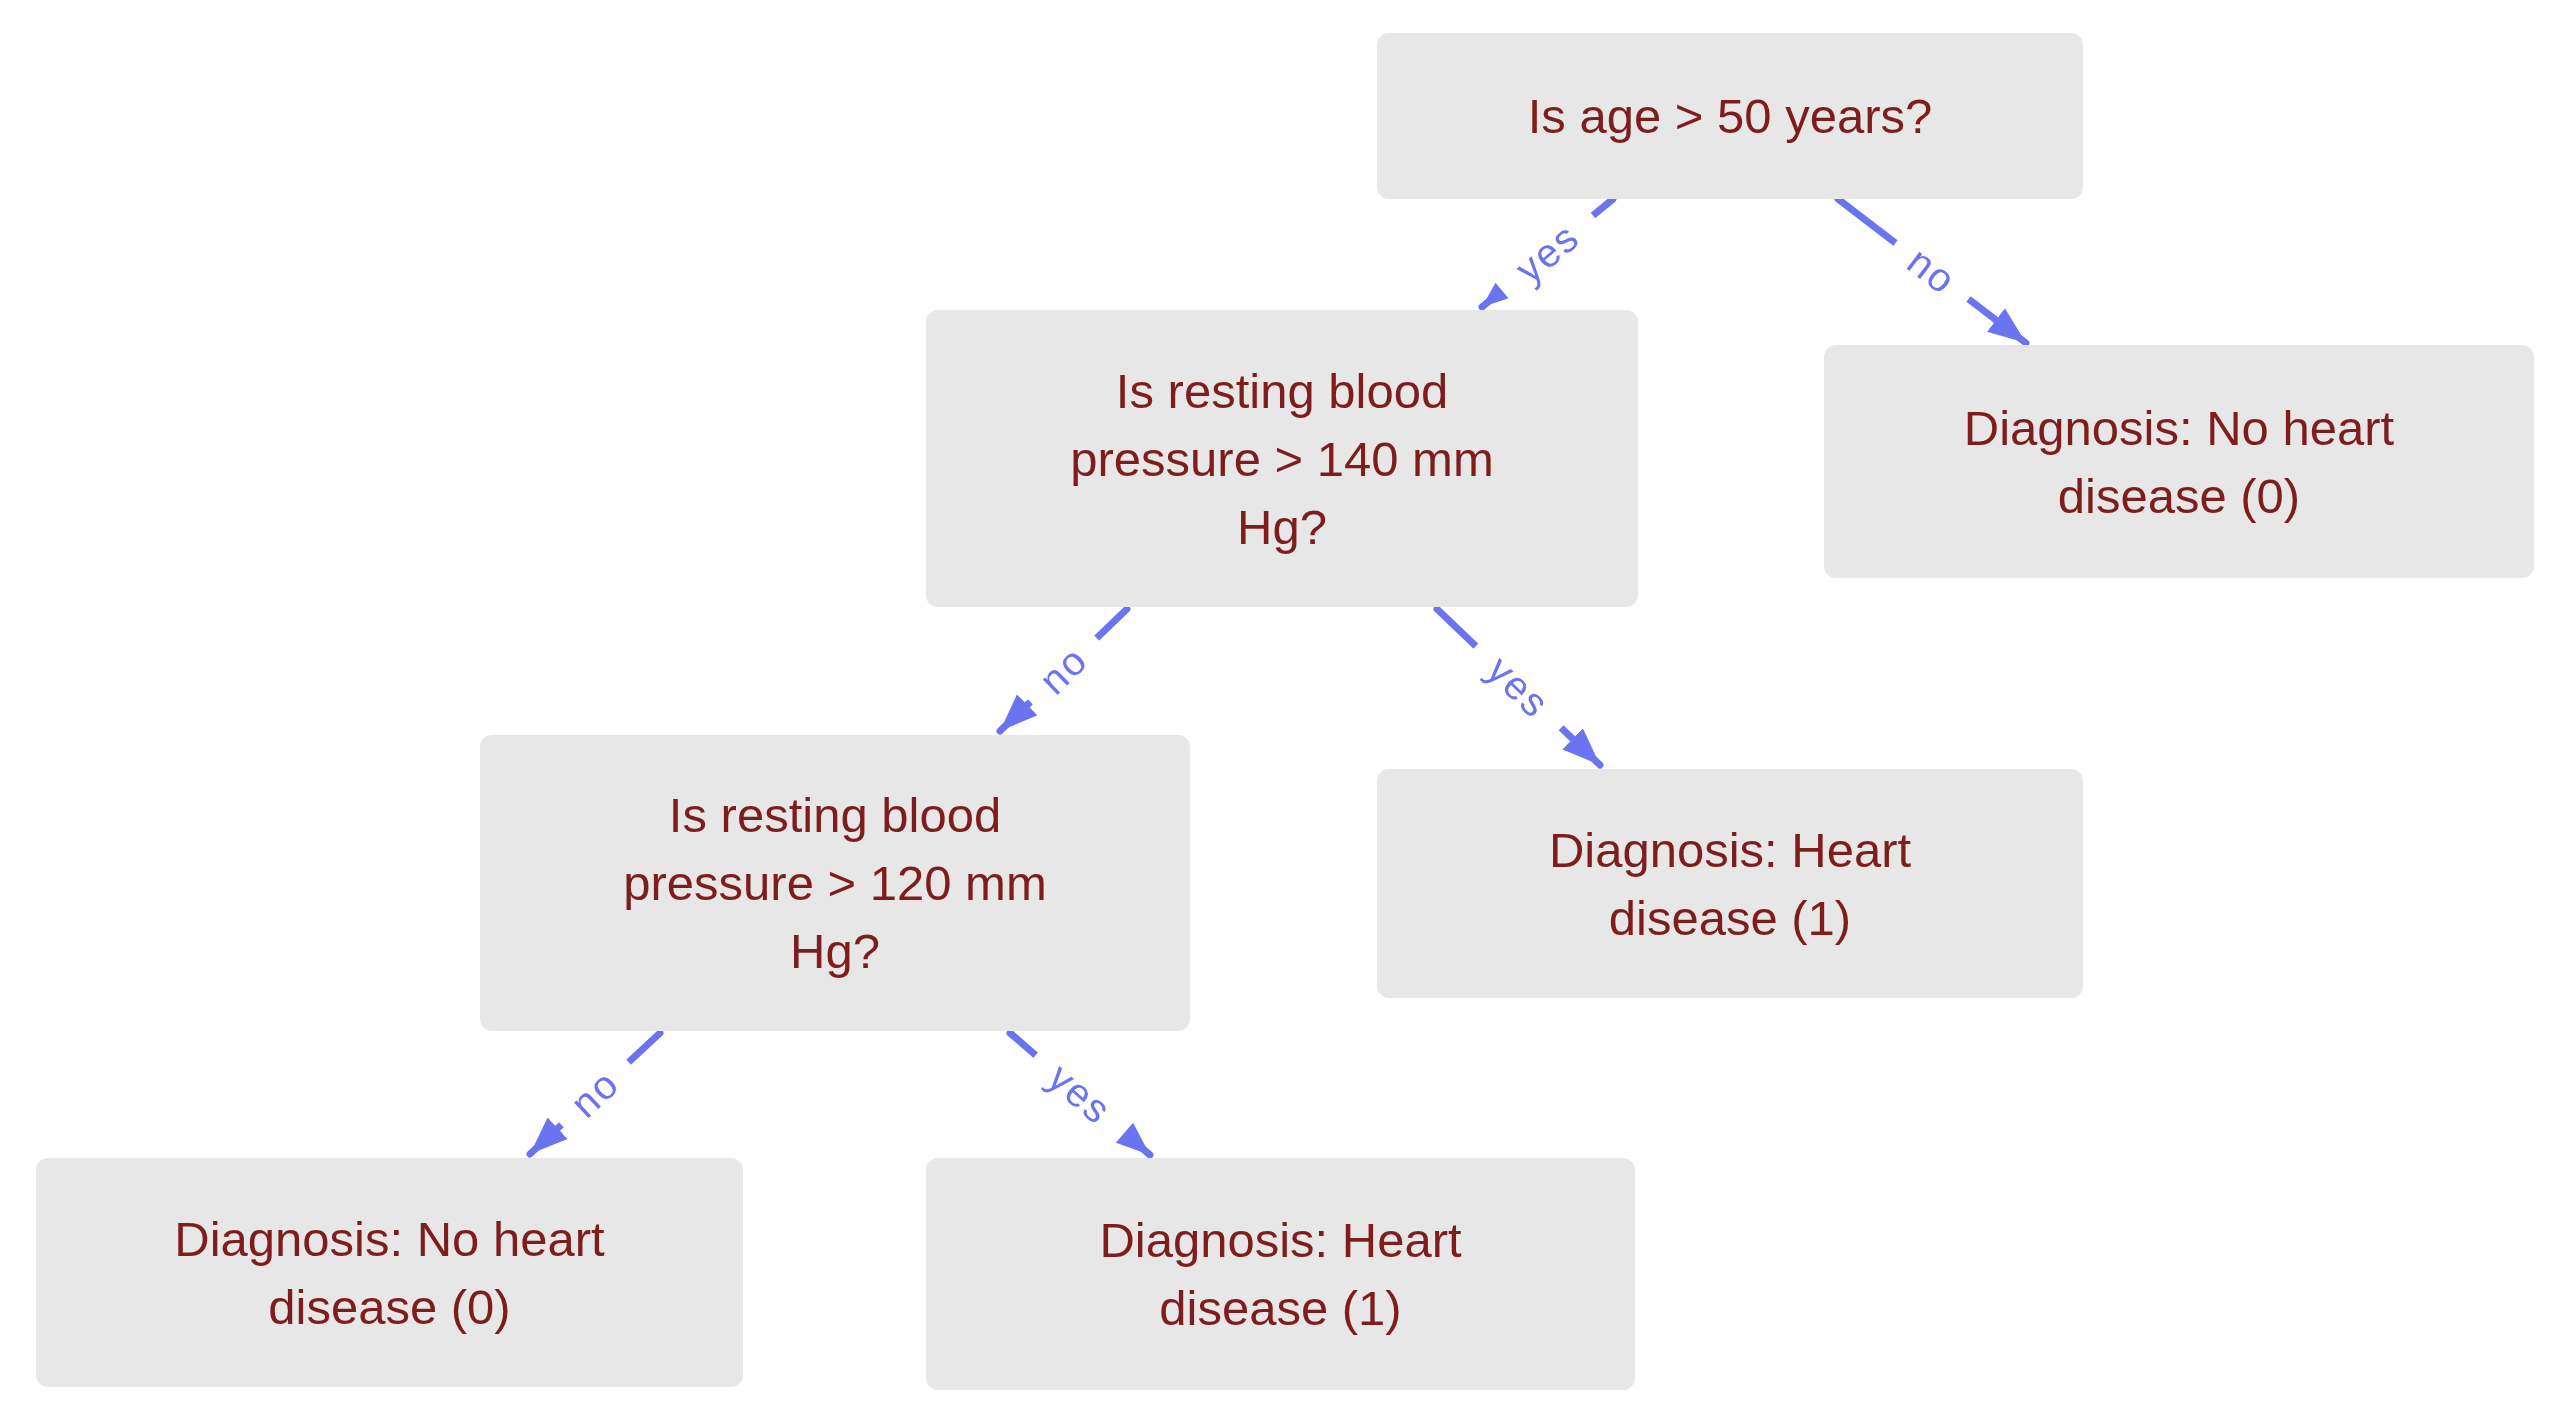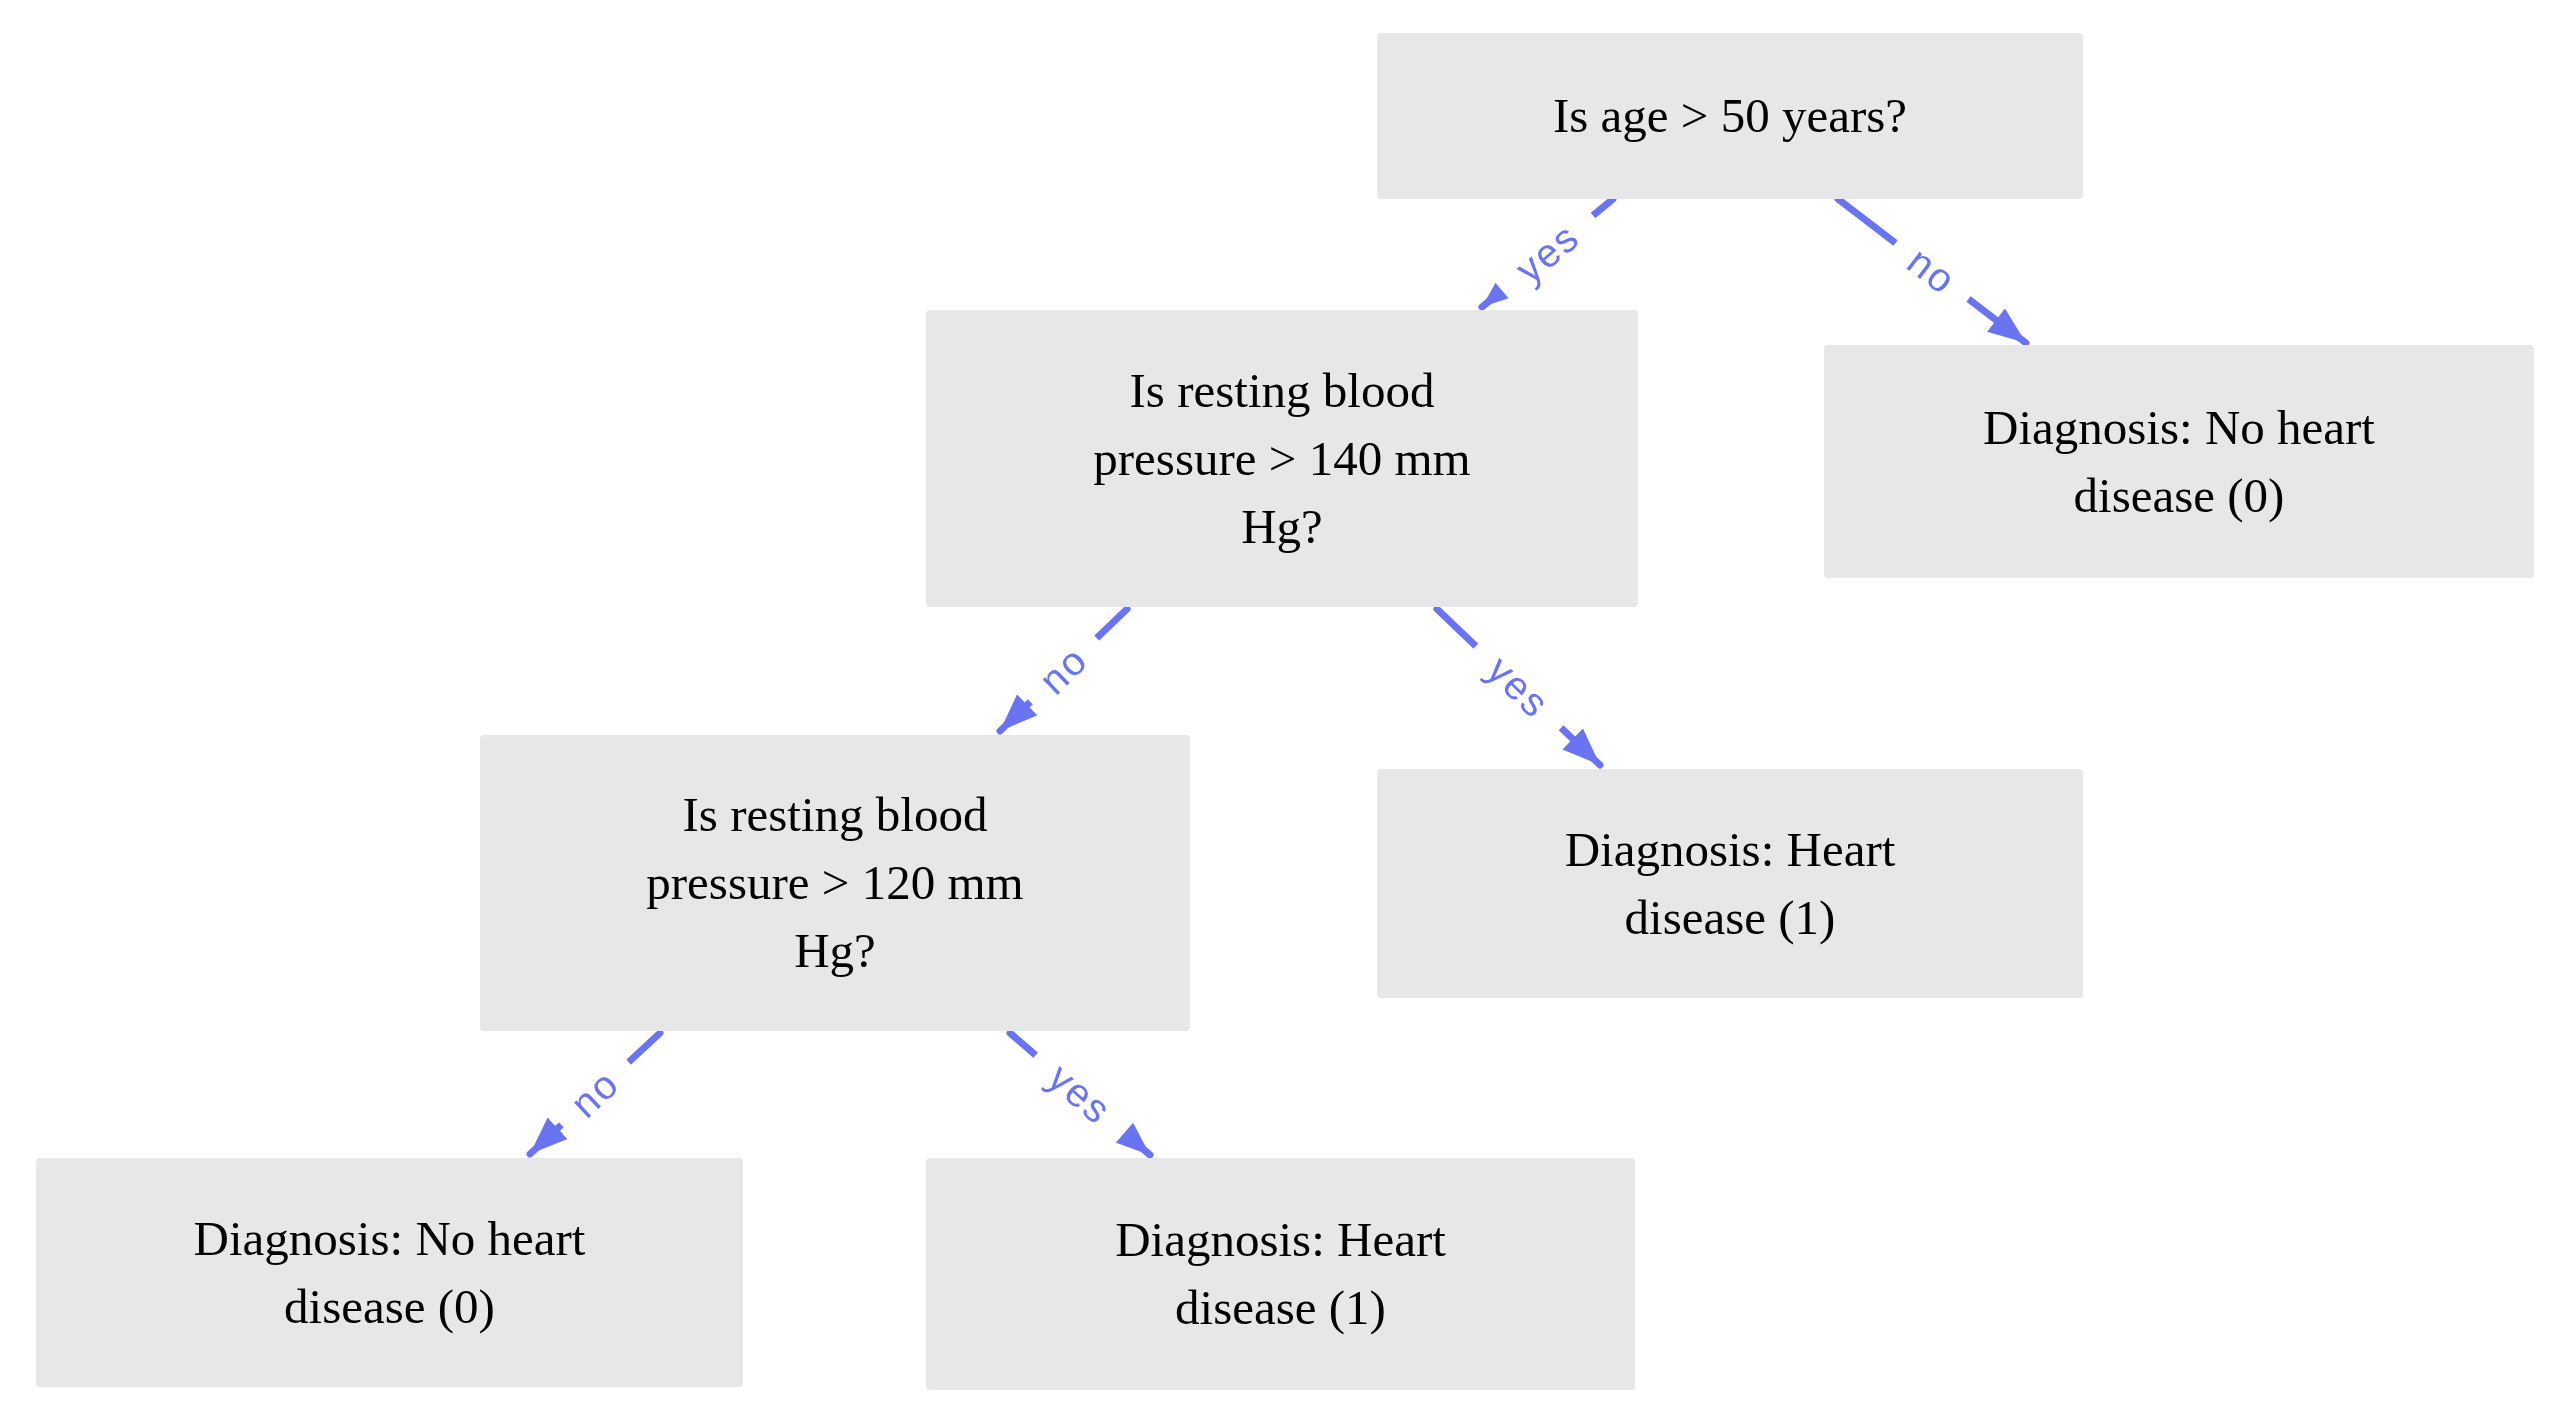--- a/index.html
+++ b/index.html
@@ -34,32 +34,31 @@
   .edge-label-text {
     fill: #6b74f0;
     font-family: "Liberation Sans", sans-serif;
     font-size: 40px;
     letter-spacing: 2px;
     text-anchor: middle;
   }
   .node {
     position: absolute;
     background: #e7e7e7;
-    border-radius: 4px;
+    border-radius: 12px;
     display: flex;
     align-items: center;
     justify-content: center;
     text-align: center;
-    color: #000000;
+    color: #7f1d1d;
     font-size: 49px;
     line-height: 68px;
     white-space: pre-line;
     box-sizing: border-box;
     padding: 10px 40px;
-    font-family: Liberation Serif, serif;
   }
   
   .n-root        { left: 1377px; top:   33px; width: 706px; height: 166px; }
   .n-bp140       { left:  926px; top:  310px; width: 712px; height: 297px; }
   .n-nohd-top    { left: 1824px; top:  345px; width: 710px; height: 233px; }
   .n-bp120       { left:  480px; top:  735px; width: 710px; height: 296px; }
   .n-hd-mid      { left: 1377px; top:  769px; width: 706px; height: 229px; }
   .n-nohd-bottom { left:   36px; top: 1158px; width: 707px; height: 229px; }
   .n-hd-bottom   { left:  926px; top: 1158px; width: 709px; height: 232px; }
 </style>

